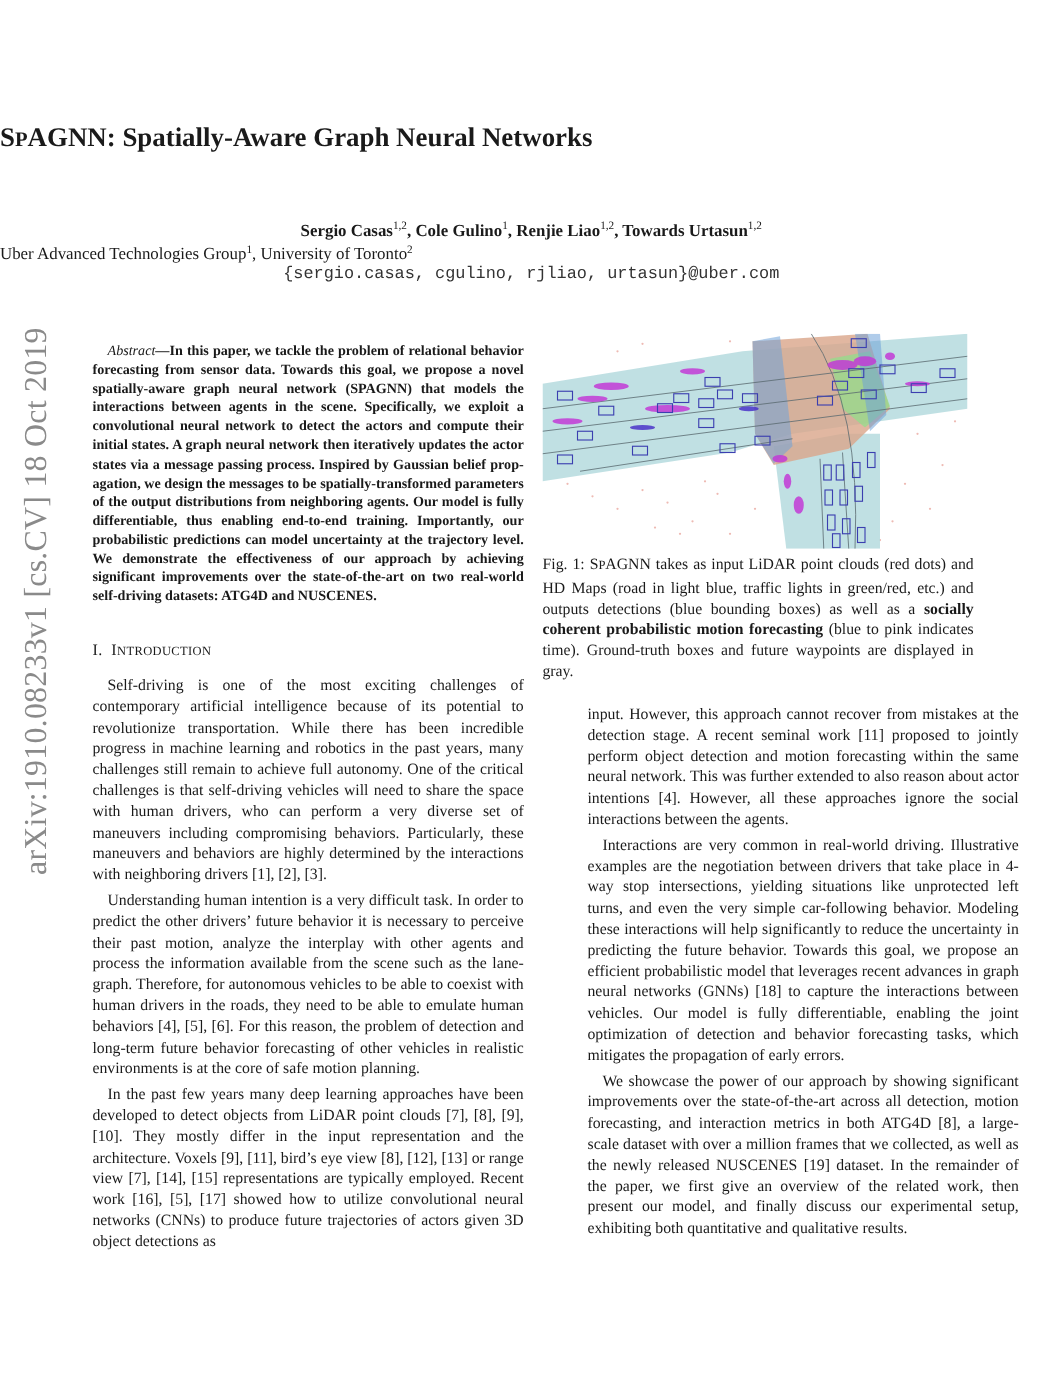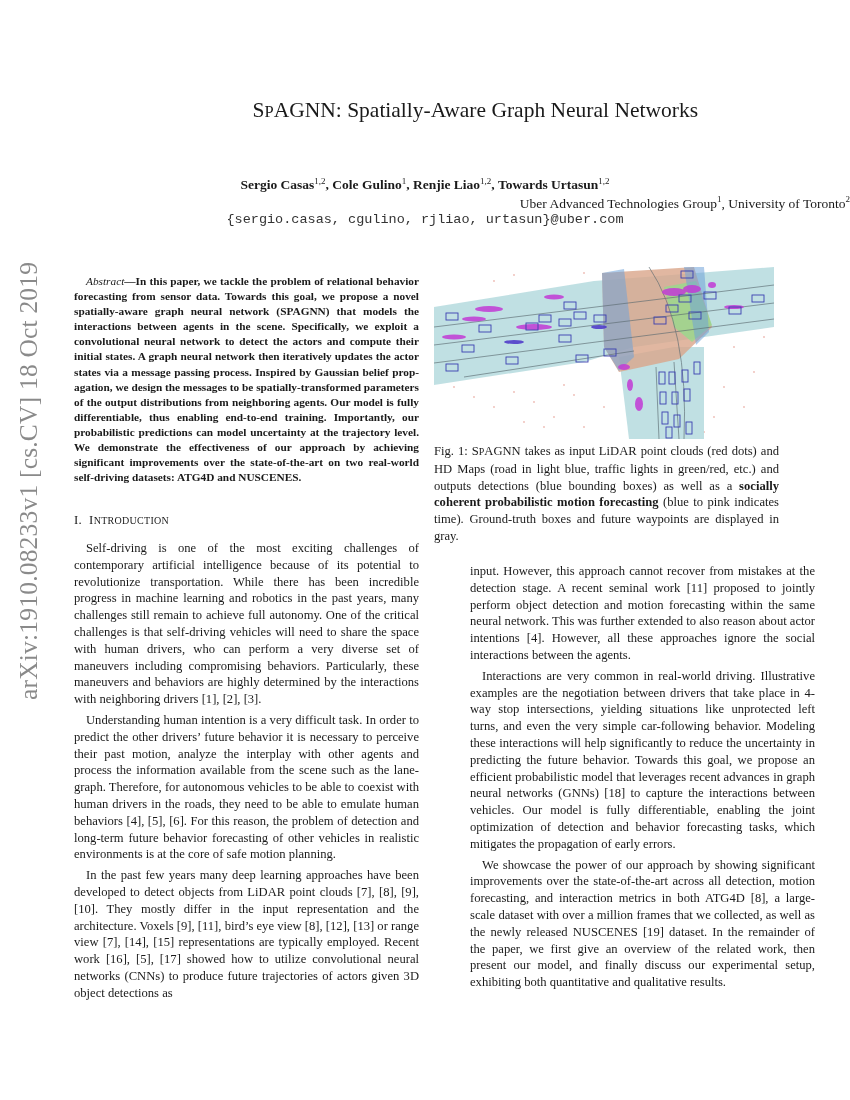--- a/index.html
+++ b/index.html
@@ -7,33 +7,33 @@
          font-family: "Liberation Serif", "DejaVu Serif", serif; color: #1a1a1a; }
 
   .arxiv-stamp {
     position: absolute; left: 14px; top: 700px;
     transform: rotate(-90deg); transform-origin: left top;
     font-size: 25.5px; color: #8a8a8a; white-space: nowrap; letter-spacing: 0.2px;
   }
 
   .title {
     position: absolute; left: 0; width: 698px; top: 96px;
-    text-align: right; font-weight: normal; font-size: 21.5px; line-height: 29px;
+    text-align: left; font-weight: bold; font-size: 21.5px; line-height: 29px;
   }
   .title .sc-big { font-size: 21.5px; }
   .title .sc-small { font-size: 16.5px; }
 
   .authors {
     position: absolute; left: 0; width: 850px; top: 175px;
     text-align: center; font-weight: bold; font-size: 13.5px;
   }
   .authors sup { font-weight: normal; font-size: 9px; }
   .affil {
     position: absolute; left: 0; width: 850px; top: 194px;
-    text-align: right; font-size: 13.5px;
+    text-align: left; font-size: 13.5px;
   }
   .affil sup { font-size: 9px; }
   .emails {
     position: absolute; left: 0; width: 850px; top: 212px;
     text-align: center; font-size: 13.5px;
     font-family: "Liberation Mono", "DejaVu Sans Mono", monospace; color: #333;
   }
 
   .col { position: absolute; width: 345px; font-size: 12.6px; line-height: 16.8px;
          text-align: justify; hyphens: manual; }

